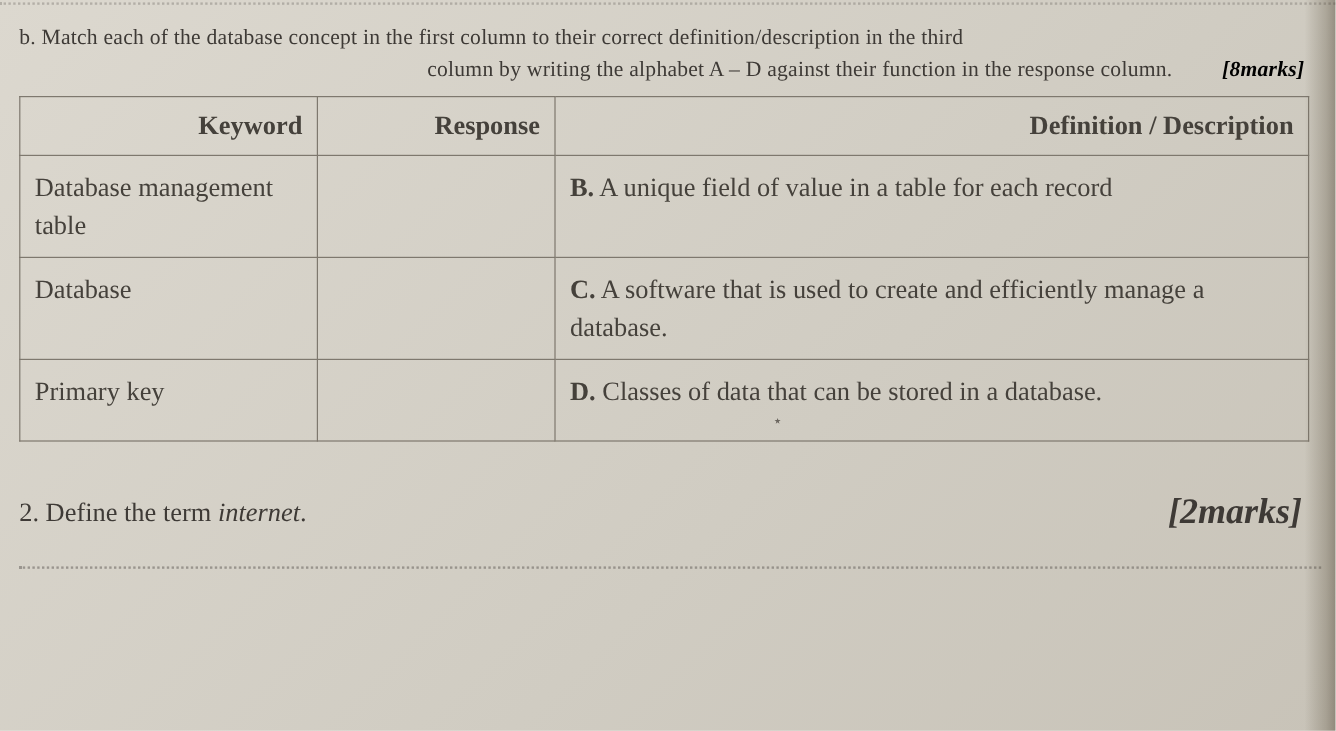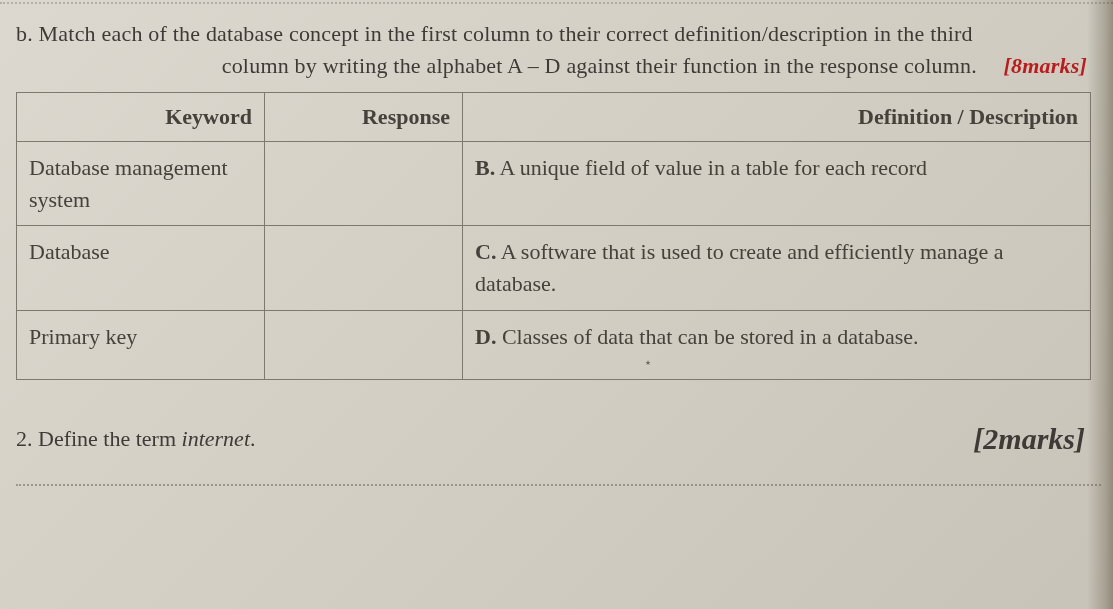--- a/index.html
+++ b/index.html
@@ -15,32 +15,32 @@
       color: #3e3a36;
     }
     .dotline-top {
       position: absolute;
       top: 2px; left: 0; right: 0;
       height: 8px;
       border-top: 2px dotted #6a6560;
       opacity: 0.35;
     }
     .instr {
-      font-size: 22px;
+      font-size: 18px;
       line-height: 1.45;
       letter-spacing: 0.2px;
       padding-right: 18px;
     }
     .instr .line1 { display: block; }
     .instr .line2 { display: block; position: relative; padding-right: 110px; text-align: right; }
     .marks-top {
       position: absolute; right: 0; top: 0;
       font-style: italic;
       font-weight: 600;
-      color: #b91c1c;
+      color: #000000;
     }
     table.match {
       border-collapse: collapse;
       width: 1075px;
       margin-top: 10px;
       background: transparent;
     }
     table.match th, table.match td {
       border: 1.6px solid #7e786e;
       padding: 10px 12px;
@@ -105,21 +105,21 @@
 <table class="match">
   <thead>
     <tr>
       <th class="col-kw">Keyword</th>
       <th class="col-resp">Response</th>
       <th class="col-def">Definition / Description</th>
     </tr>
   </thead>
   <tbody>
     <tr>
-      <td class="kw">Database management system</td>
+      <td class="kw">Database management table</td>
       <td class="resp"></td>
       <td class="def">
         <span class="def-letter">B.</span><span> A unique field of value in a table for each record</span>
       </td>
     </tr>
     <tr>
       <td class="kw">Database</td>
       <td class="resp"></td>
       <td class="def">
         <span class="def-letter">C.</span><span> A software that is used to create and efficiently manage a database.</span>

